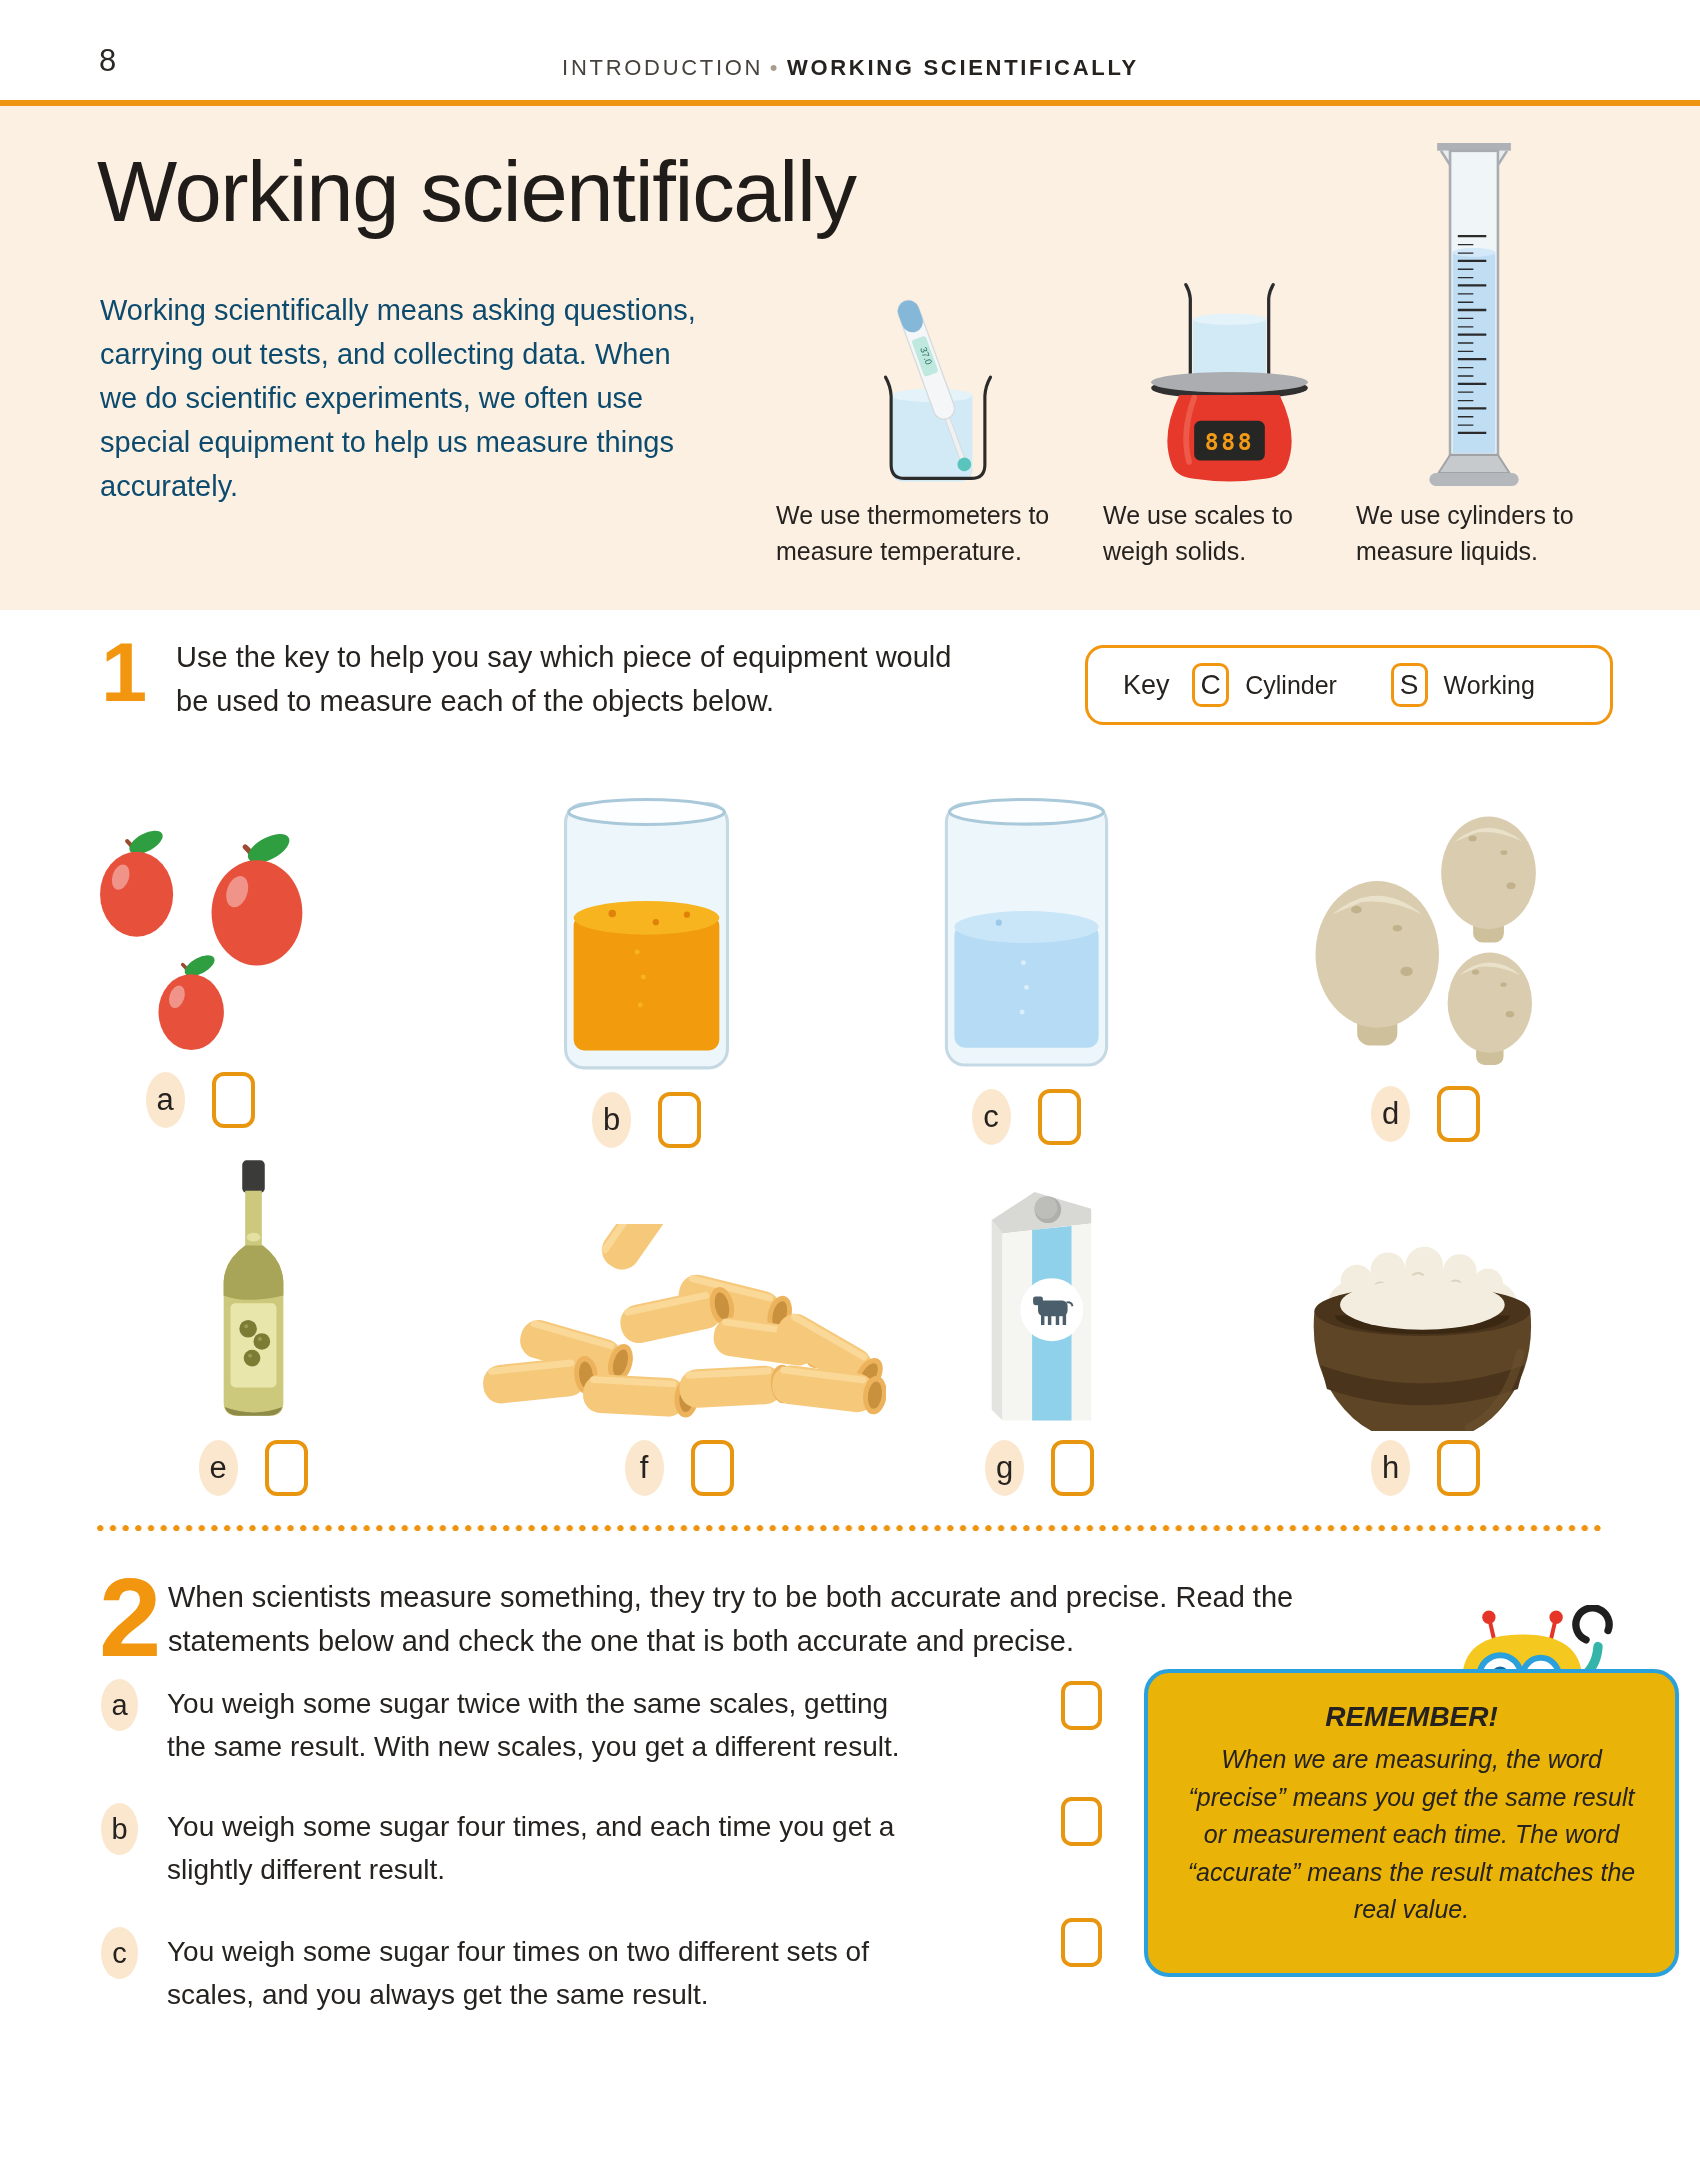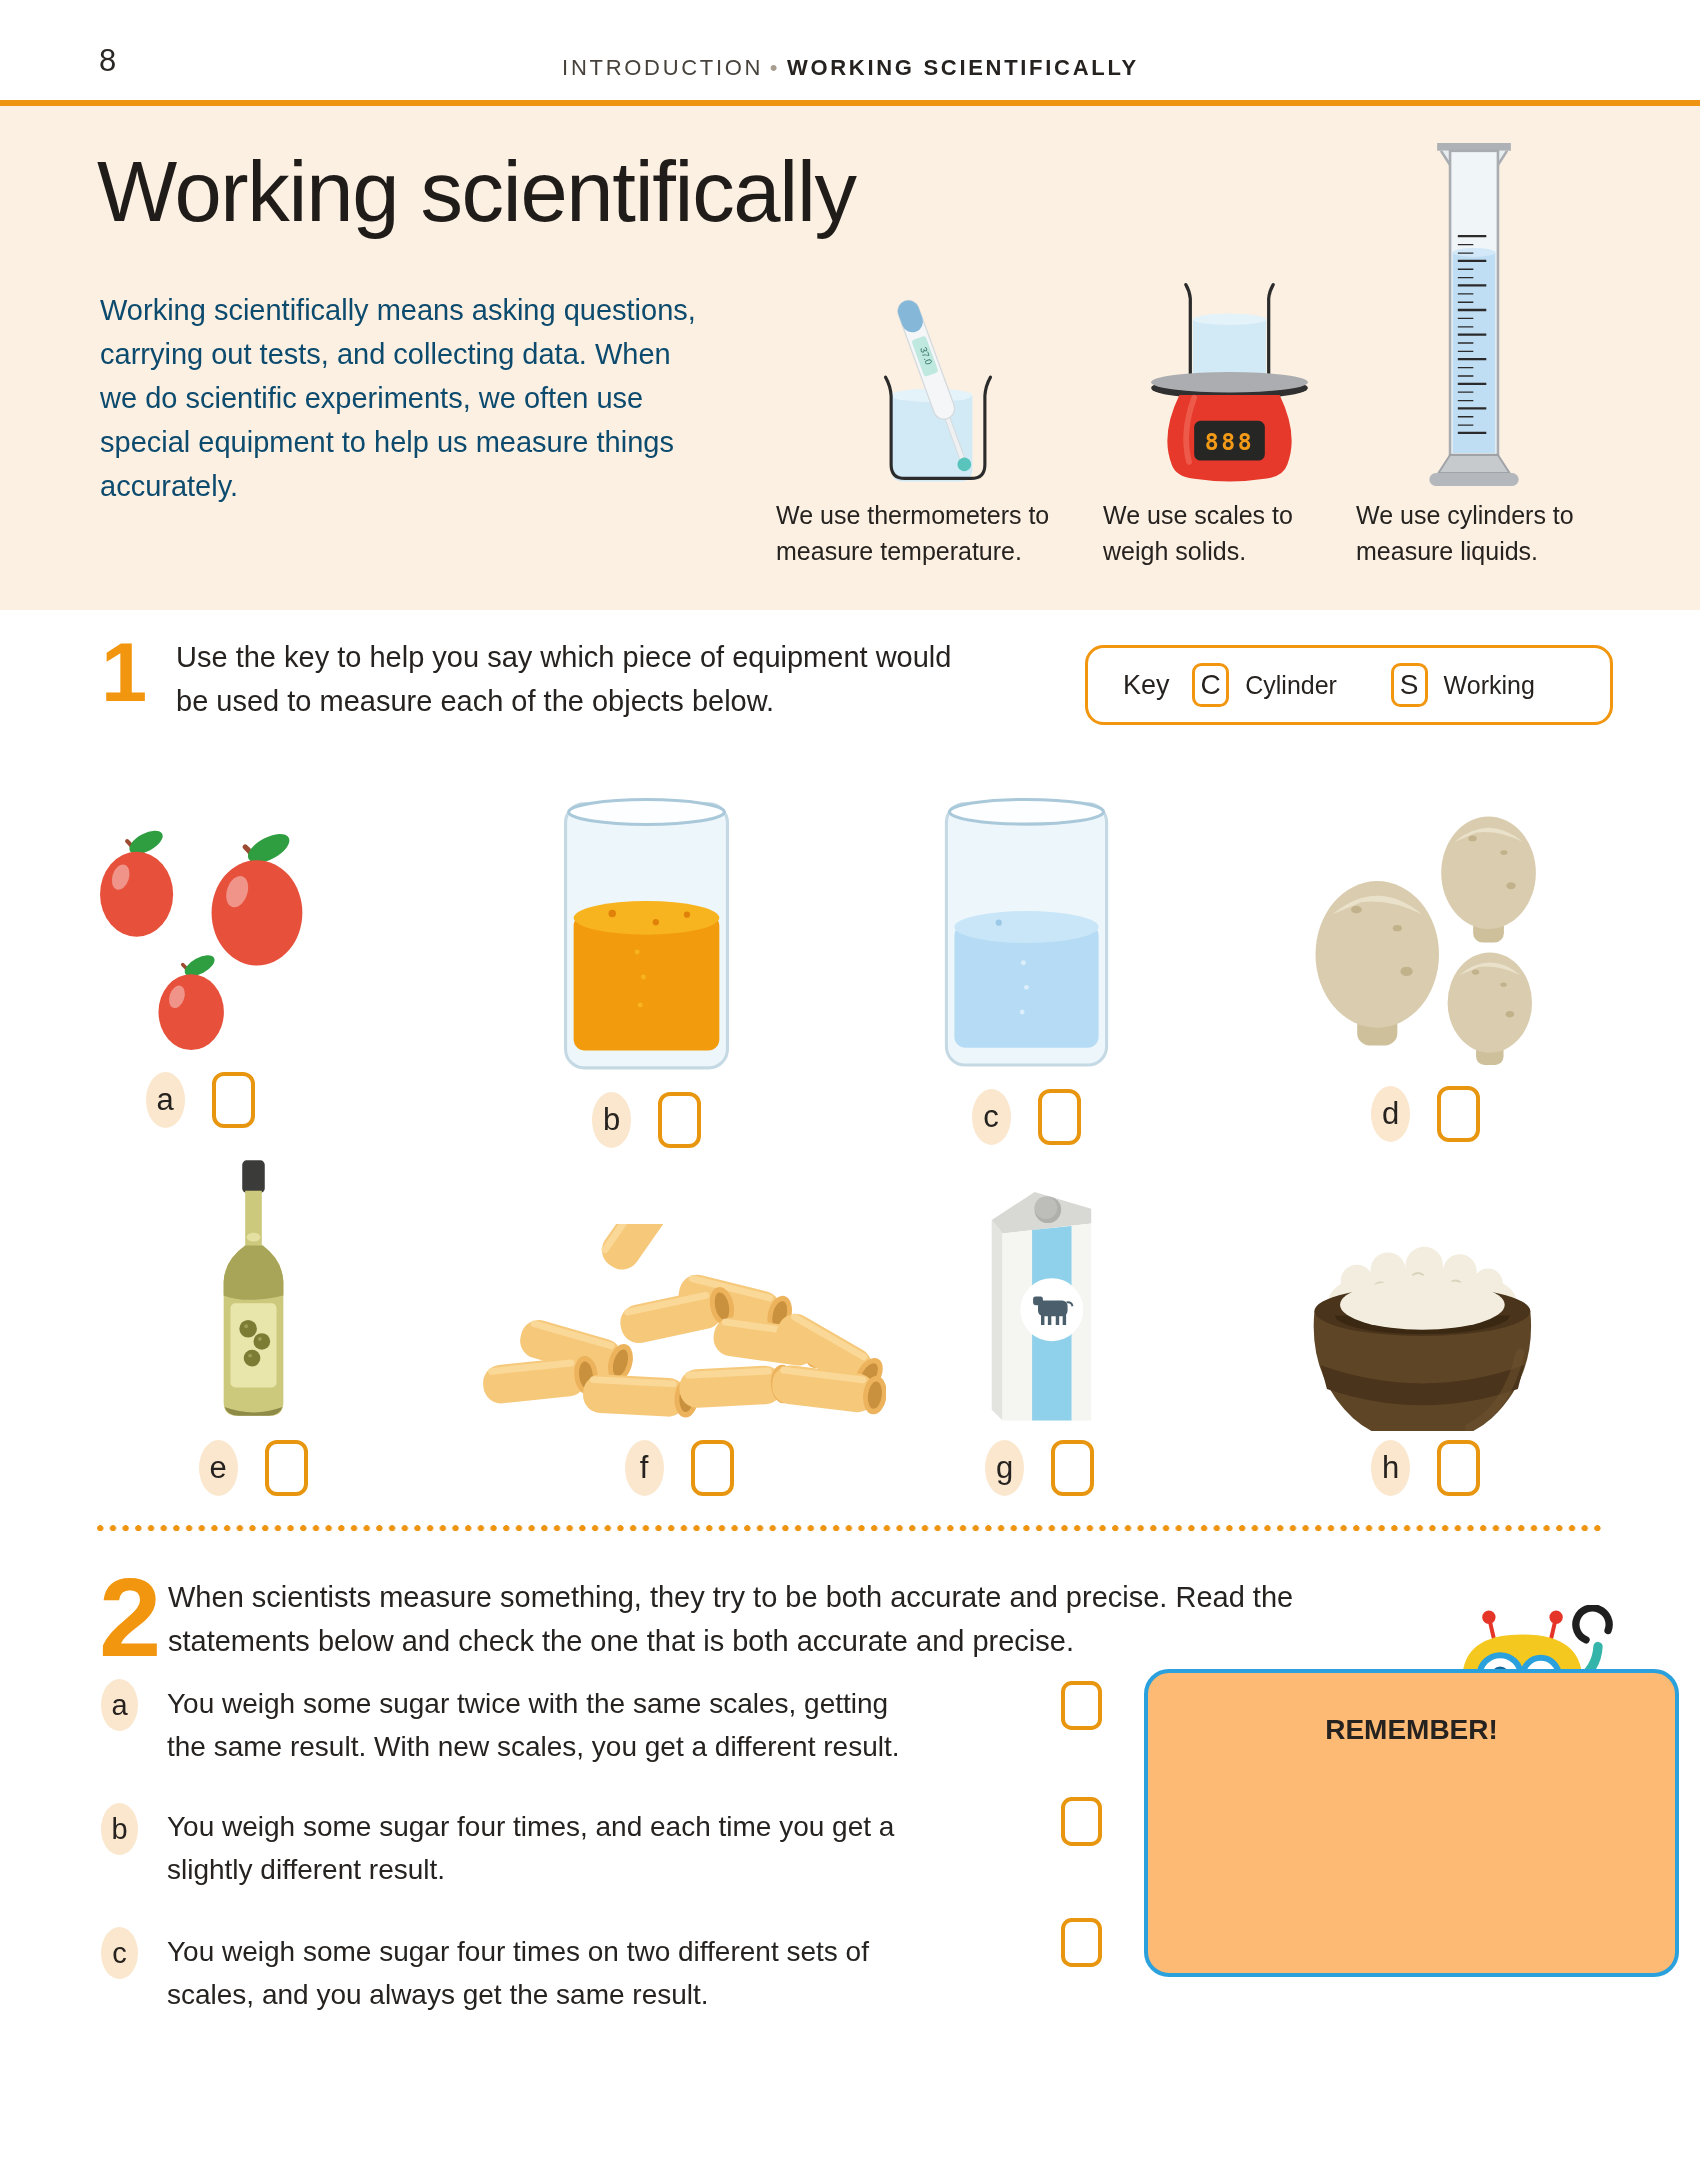--- a/index.html
+++ b/index.html
@@ -42,22 +42,22 @@
   
   .dotted-divider{left:97px;top:1525px;width:1507px;height:7.3px;
      background-image:radial-gradient(circle at 3.3px 3.3px,#ee9410 2.8px,transparent 3.5px);
      background-size:12.7px 7.3px;background-repeat:repeat-x;}
   
   .q2-num{left:99px;top:1553px;font-size:112px;}
   .q2-text{left:168px;top:1576px;width:1259px;font-size:29px;line-height:1.5;}
   .statement-badge{width:37px;height:52px;font-size:29px;}
   .st-text{width:766px;font-size:28px;line-height:1.55;}
   .st-box{width:41px;height:49px;border:4px solid #e8960f;border-radius:10.7px;background:#fff;box-sizing:border-box;}
-  .remember-box{left:1144px;top:1669px;width:535px;height:308px;background:#fdba74;border:4.7px solid #2aa0dc;border-radius:25px;
-                box-sizing:border-box;z-index:2;padding:41px 35px 0 35px;text-align:center;}
+  .remember-box{left:1144px;top:1669px;width:535px;height:308px;background:#eab308;border:4.7px solid #2aa0dc;border-radius:25px;
+                box-sizing:border-box;z-index:2;padding:28px 35px 0 35px;text-align:center;font-style:italic;}
   .remember-title{font-size:28px;font-weight:bold;}
   .remember-body{margin-top:8px;font-size:25px;line-height:1.5;}
   .robot{left:1425px;top:1605px;z-index:1;}
 </style>
 </head>
 <body>
 
 <div class="abs page-num">8</div>
 <div class="abs running-head">
   <span>INTRODUCTION</span><span class="sep">•</span><span class="topic">WORKING SCIENTIFICALLY</span>
@@ -344,20 +344,21 @@
     <circle cx="113" cy="106" r="31" fill="#ffffff" stroke="#2aa0dc" stroke-width="9"></circle>
     <circle cx="113" cy="106" r="14" fill="#17699c"></circle>
     <circle cx="174" cy="106" r="27" fill="#ffffff" stroke="#2aa0dc" stroke-width="9"></circle>
     <circle cx="180" cy="109" r="12" fill="#1f1f1f"></circle>
     <rect x="108" y="150" width="84" height="23" rx="9" fill="#26221f"></rect>
   </svg>
 </div>
 
 <div class="abs remember-box">
   <div class="remember-title">REMEMBER!</div>
+  <div class="remember-body">When we are measuring, the word “precise” means you get the same result or measurement each time. The word “accurate” means the result matches the real value.</div>
 </div>
 
 <div class="abs" style="left:101px;top:1679px;">
   <div class="badge statement-badge">a</div>
 </div>
 <div class="abs st-text" style="left:167px;top:1682px;">You weigh some sugar twice with the same scales, getting the same result. With new scales, you get a different result.</div>
 <div class="abs st-box" style="left:1061px;top:1681px;"></div>
 
 <div class="abs" style="left:101px;top:1803px;">
   <div class="badge statement-badge">b</div>

